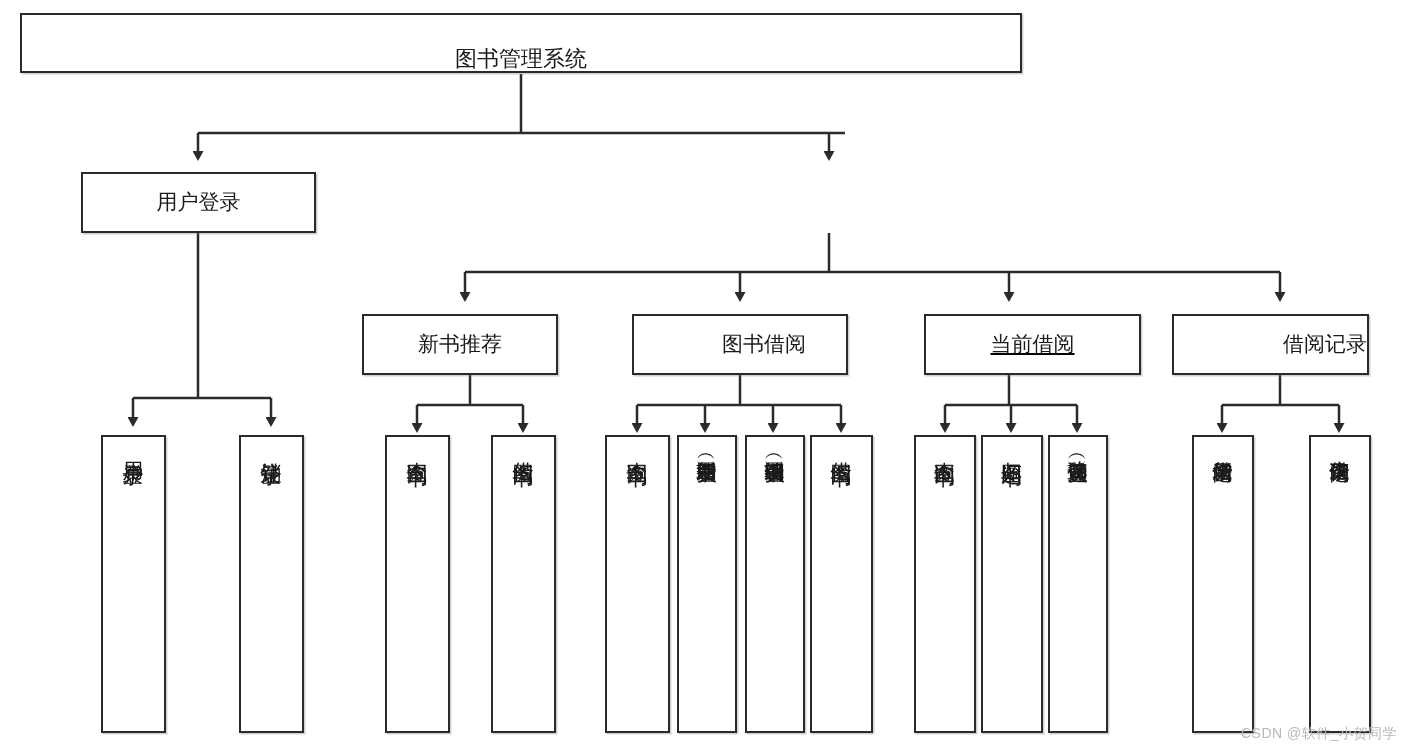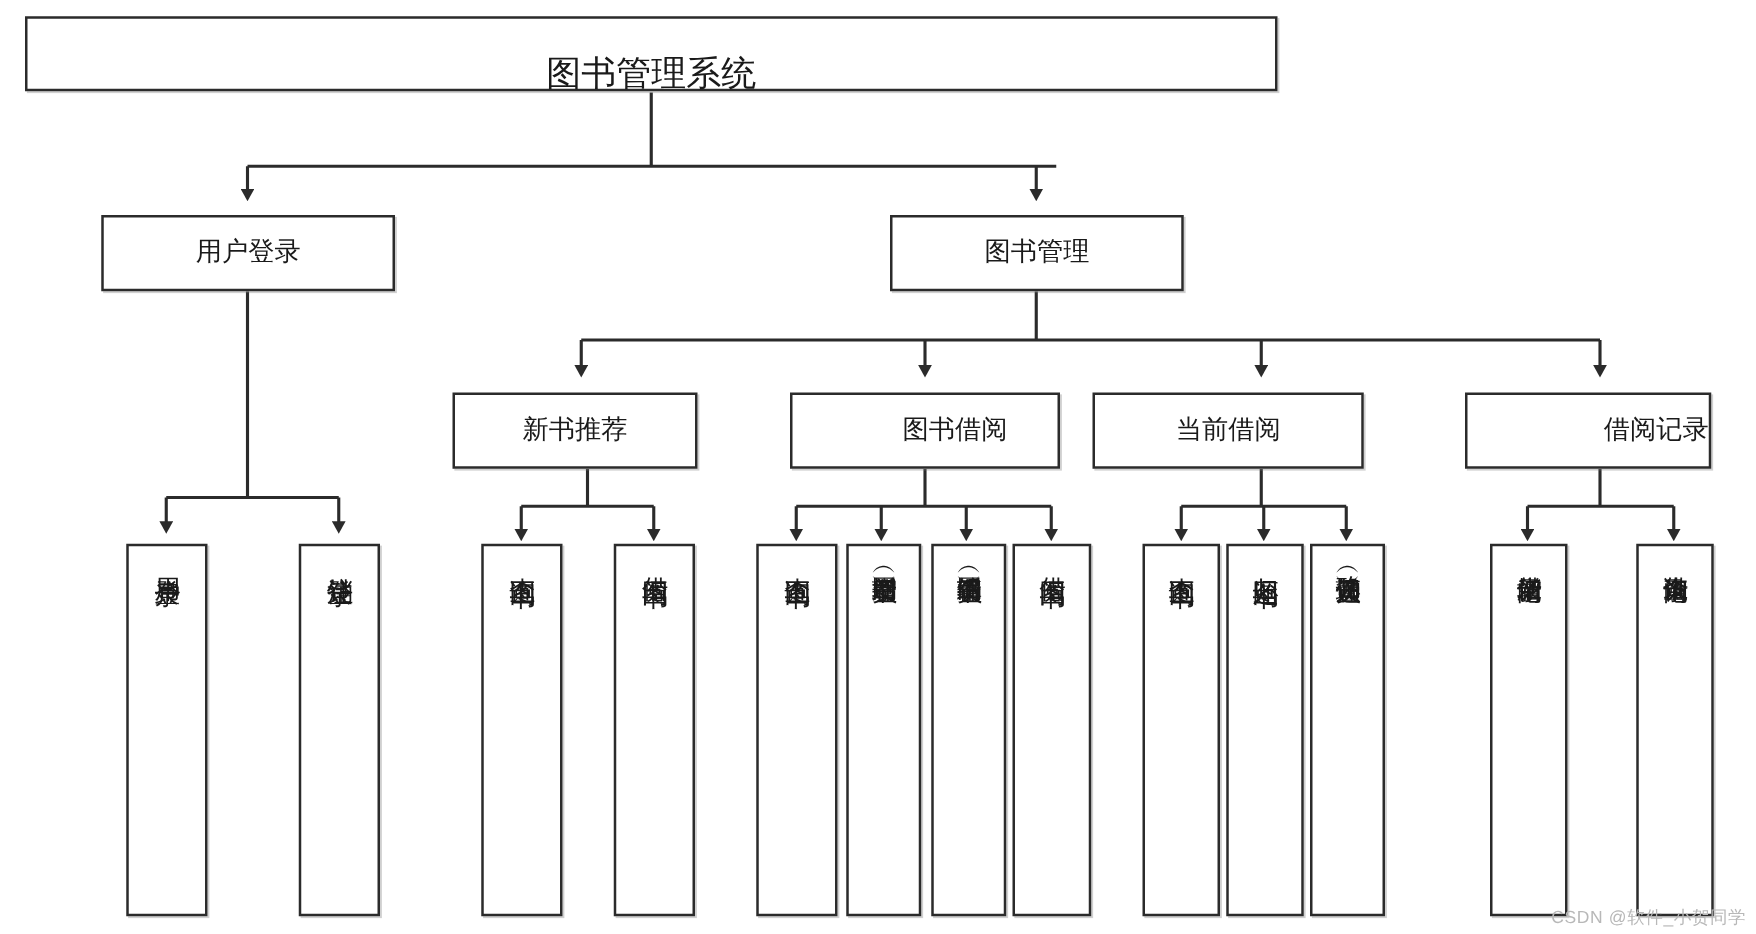--- a/index.html
+++ b/index.html
@@ -39,21 +39,21 @@
     color: #1a1a1a;
     text-align: center;
     line-height: 1.15;
     white-space: nowrap;
   }
   
   .node.horizontal .node-label {
     font-size: 21px;
   }
   .node.root .node-label {
-    font-size: 28px;
+    font-size: 22px;
     margin-top: 32px;
   }
   
   .node.leaf {
     align-items: flex-start;
     justify-content: center;
     padding-top: 8px;
   }
   .node.leaf .node-label {
     writing-mode: vertical-rl;
@@ -134,33 +134,30 @@
   </svg>
 
   <div class="node horizontal root" style="left:20px; top:13px; width:1002px; height:60px;">
     <span class="node-label">图书管理系统</span>
   </div>
 
   <div class="node horizontal" style="left:81px; top:172px; width:235px; height:61px;">
     <span class="node-label">用户登录</span>
   </div>
 
-  <div class="node horizontal" style="left:712px; top:172px; width:235px; height:61px;">
-    <span class="node-label">图书管理</span>
-  </div>
 
   <div class="node horizontal" style="left:362px; top:314px; width:196px; height:61px;">
     <span class="node-label">新书推荐</span>
   </div>
 
   <div class="node horizontal" style="left:632px; top:314px; width:216px; height:61px;padding-left:48px;">
     <span class="node-label">图书借阅</span>
   </div>
 
-  <div class="node horizontal" style="left:874px; top:314px; width:217px; height:61px;">
+  <div class="node horizontal" style="left:924px; top:314px; width:217px; height:61px;text-decoration:underline;">
     <span class="node-label">当前借阅</span>
   </div>
 
   <div class="node horizontal" style="left:1172px; top:314px; width:197px; height:61px;justify-content:flex-end;">
     <span class="node-label">借阅记录</span>
   </div>
 
   <div class="node leaf" style="left:101px; top:435px; width:65px; height:298px;">
     <span class="node-label">用户登录</span>
   </div>

